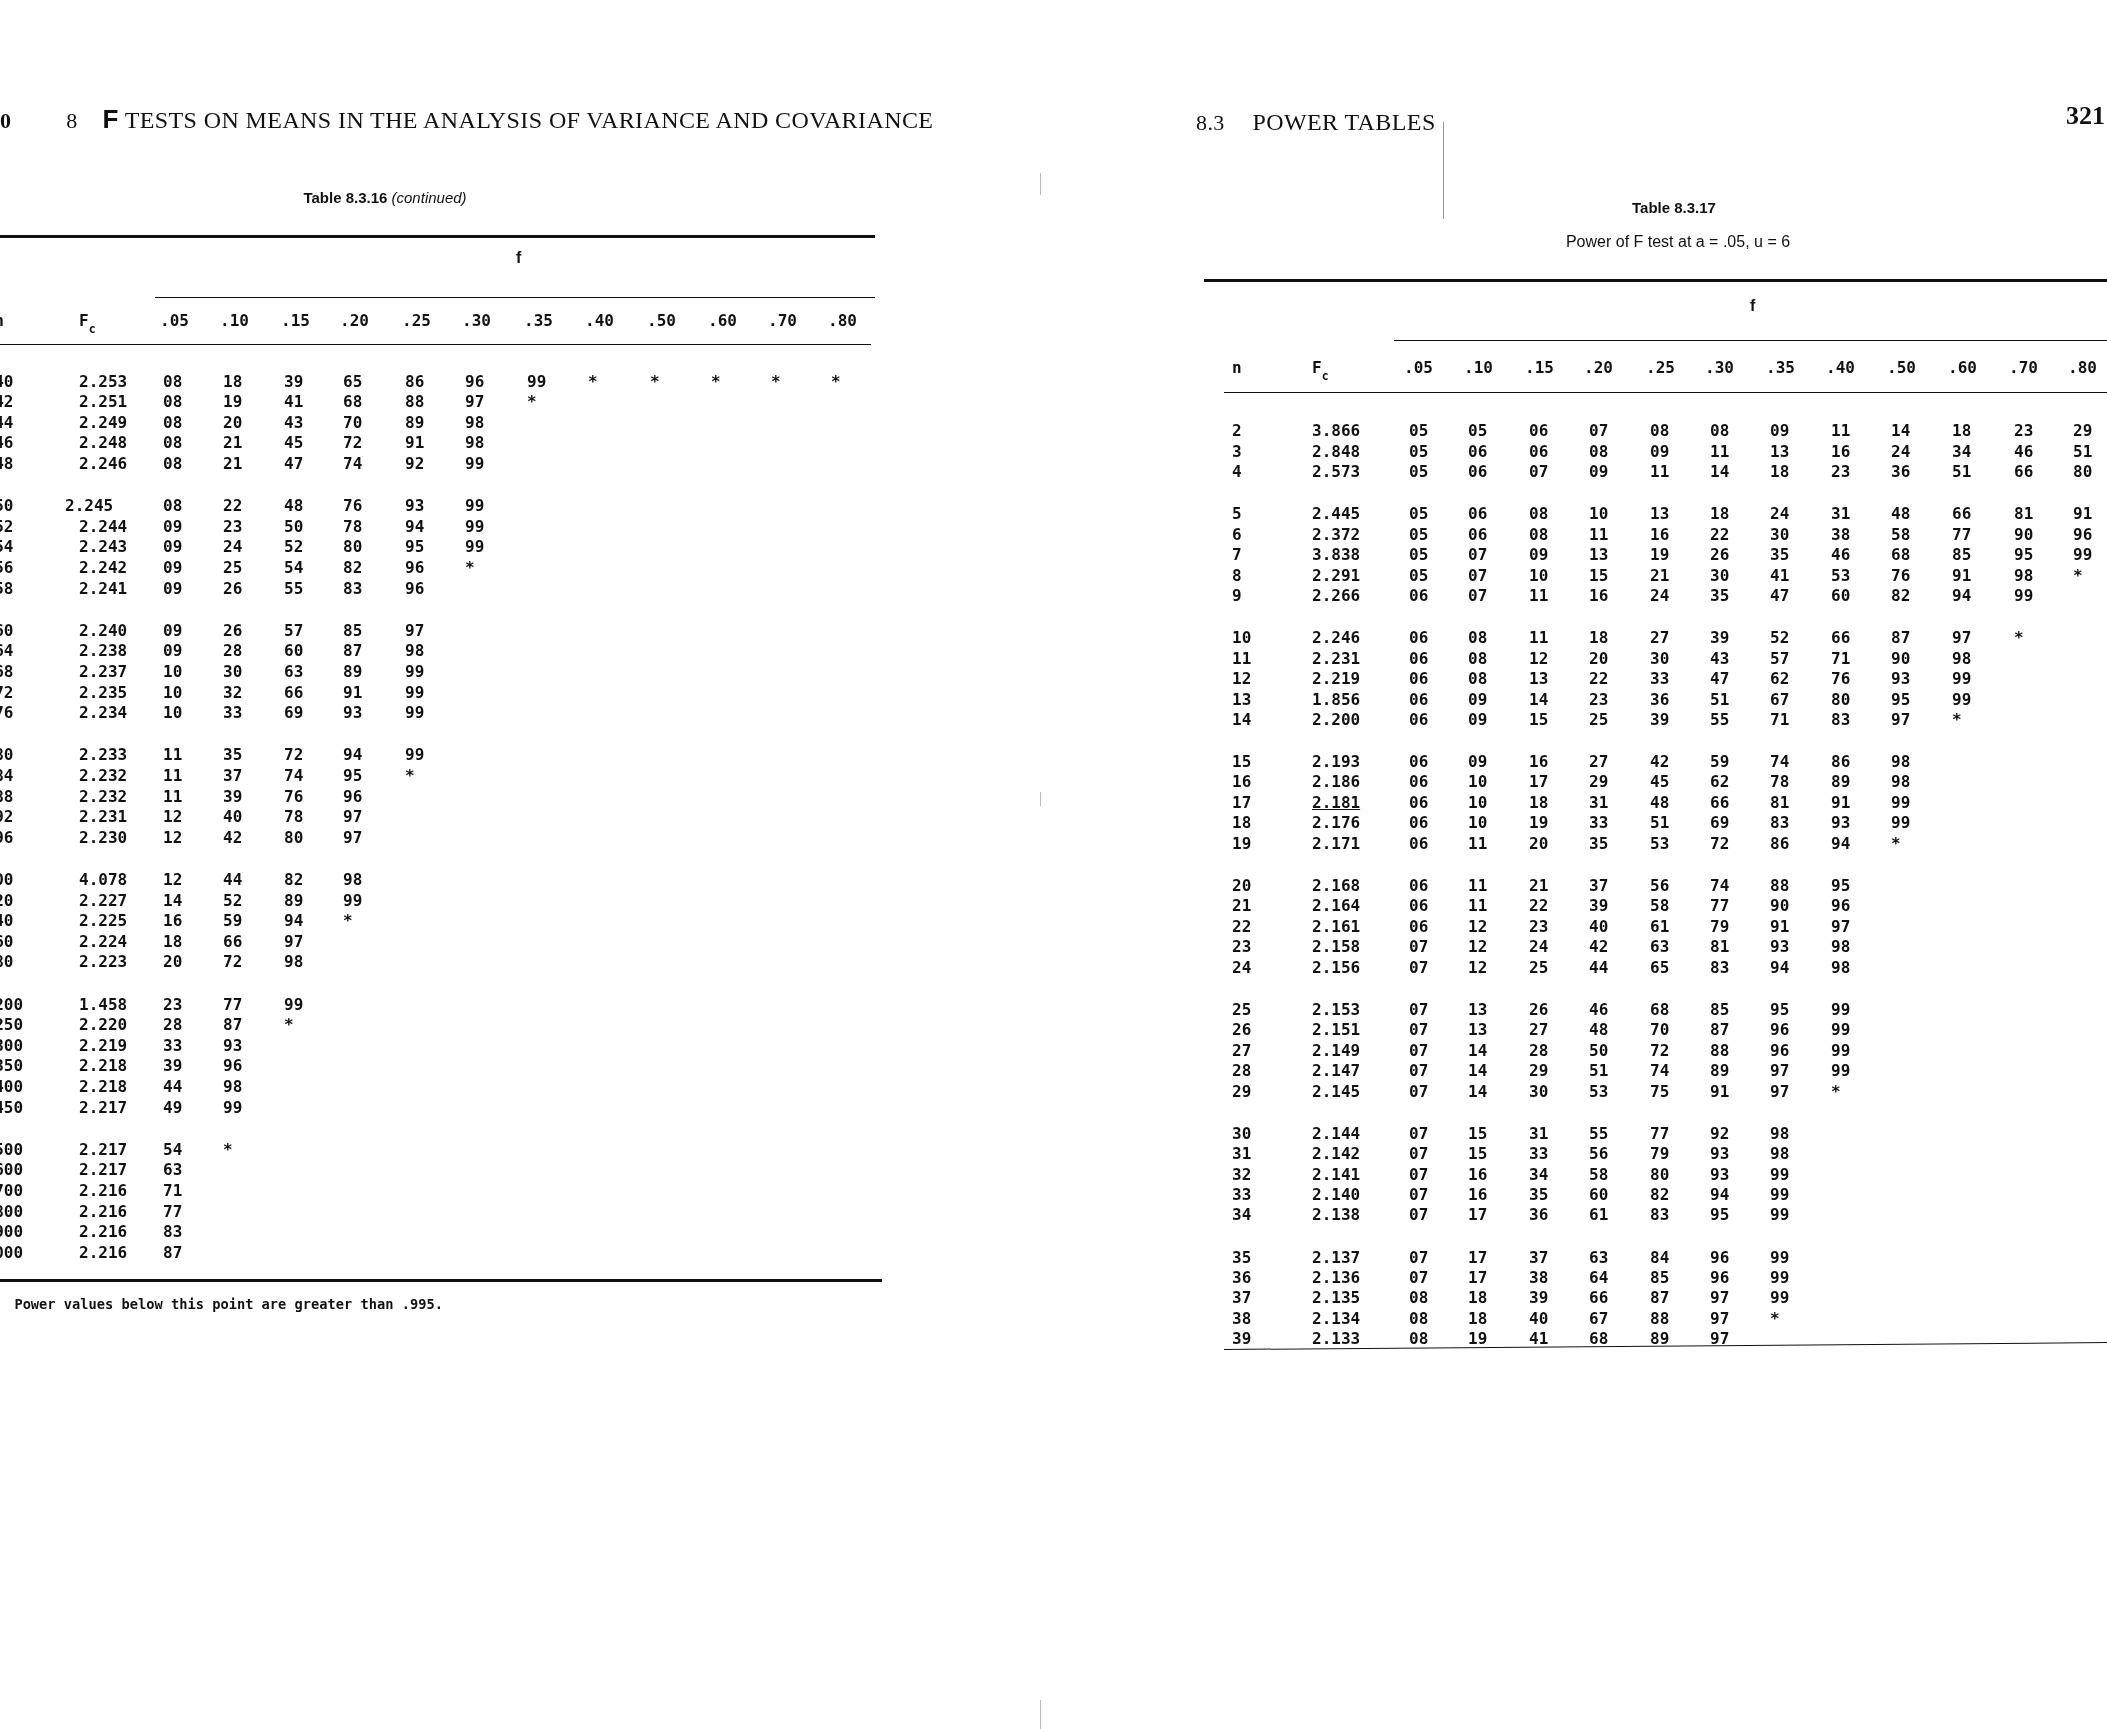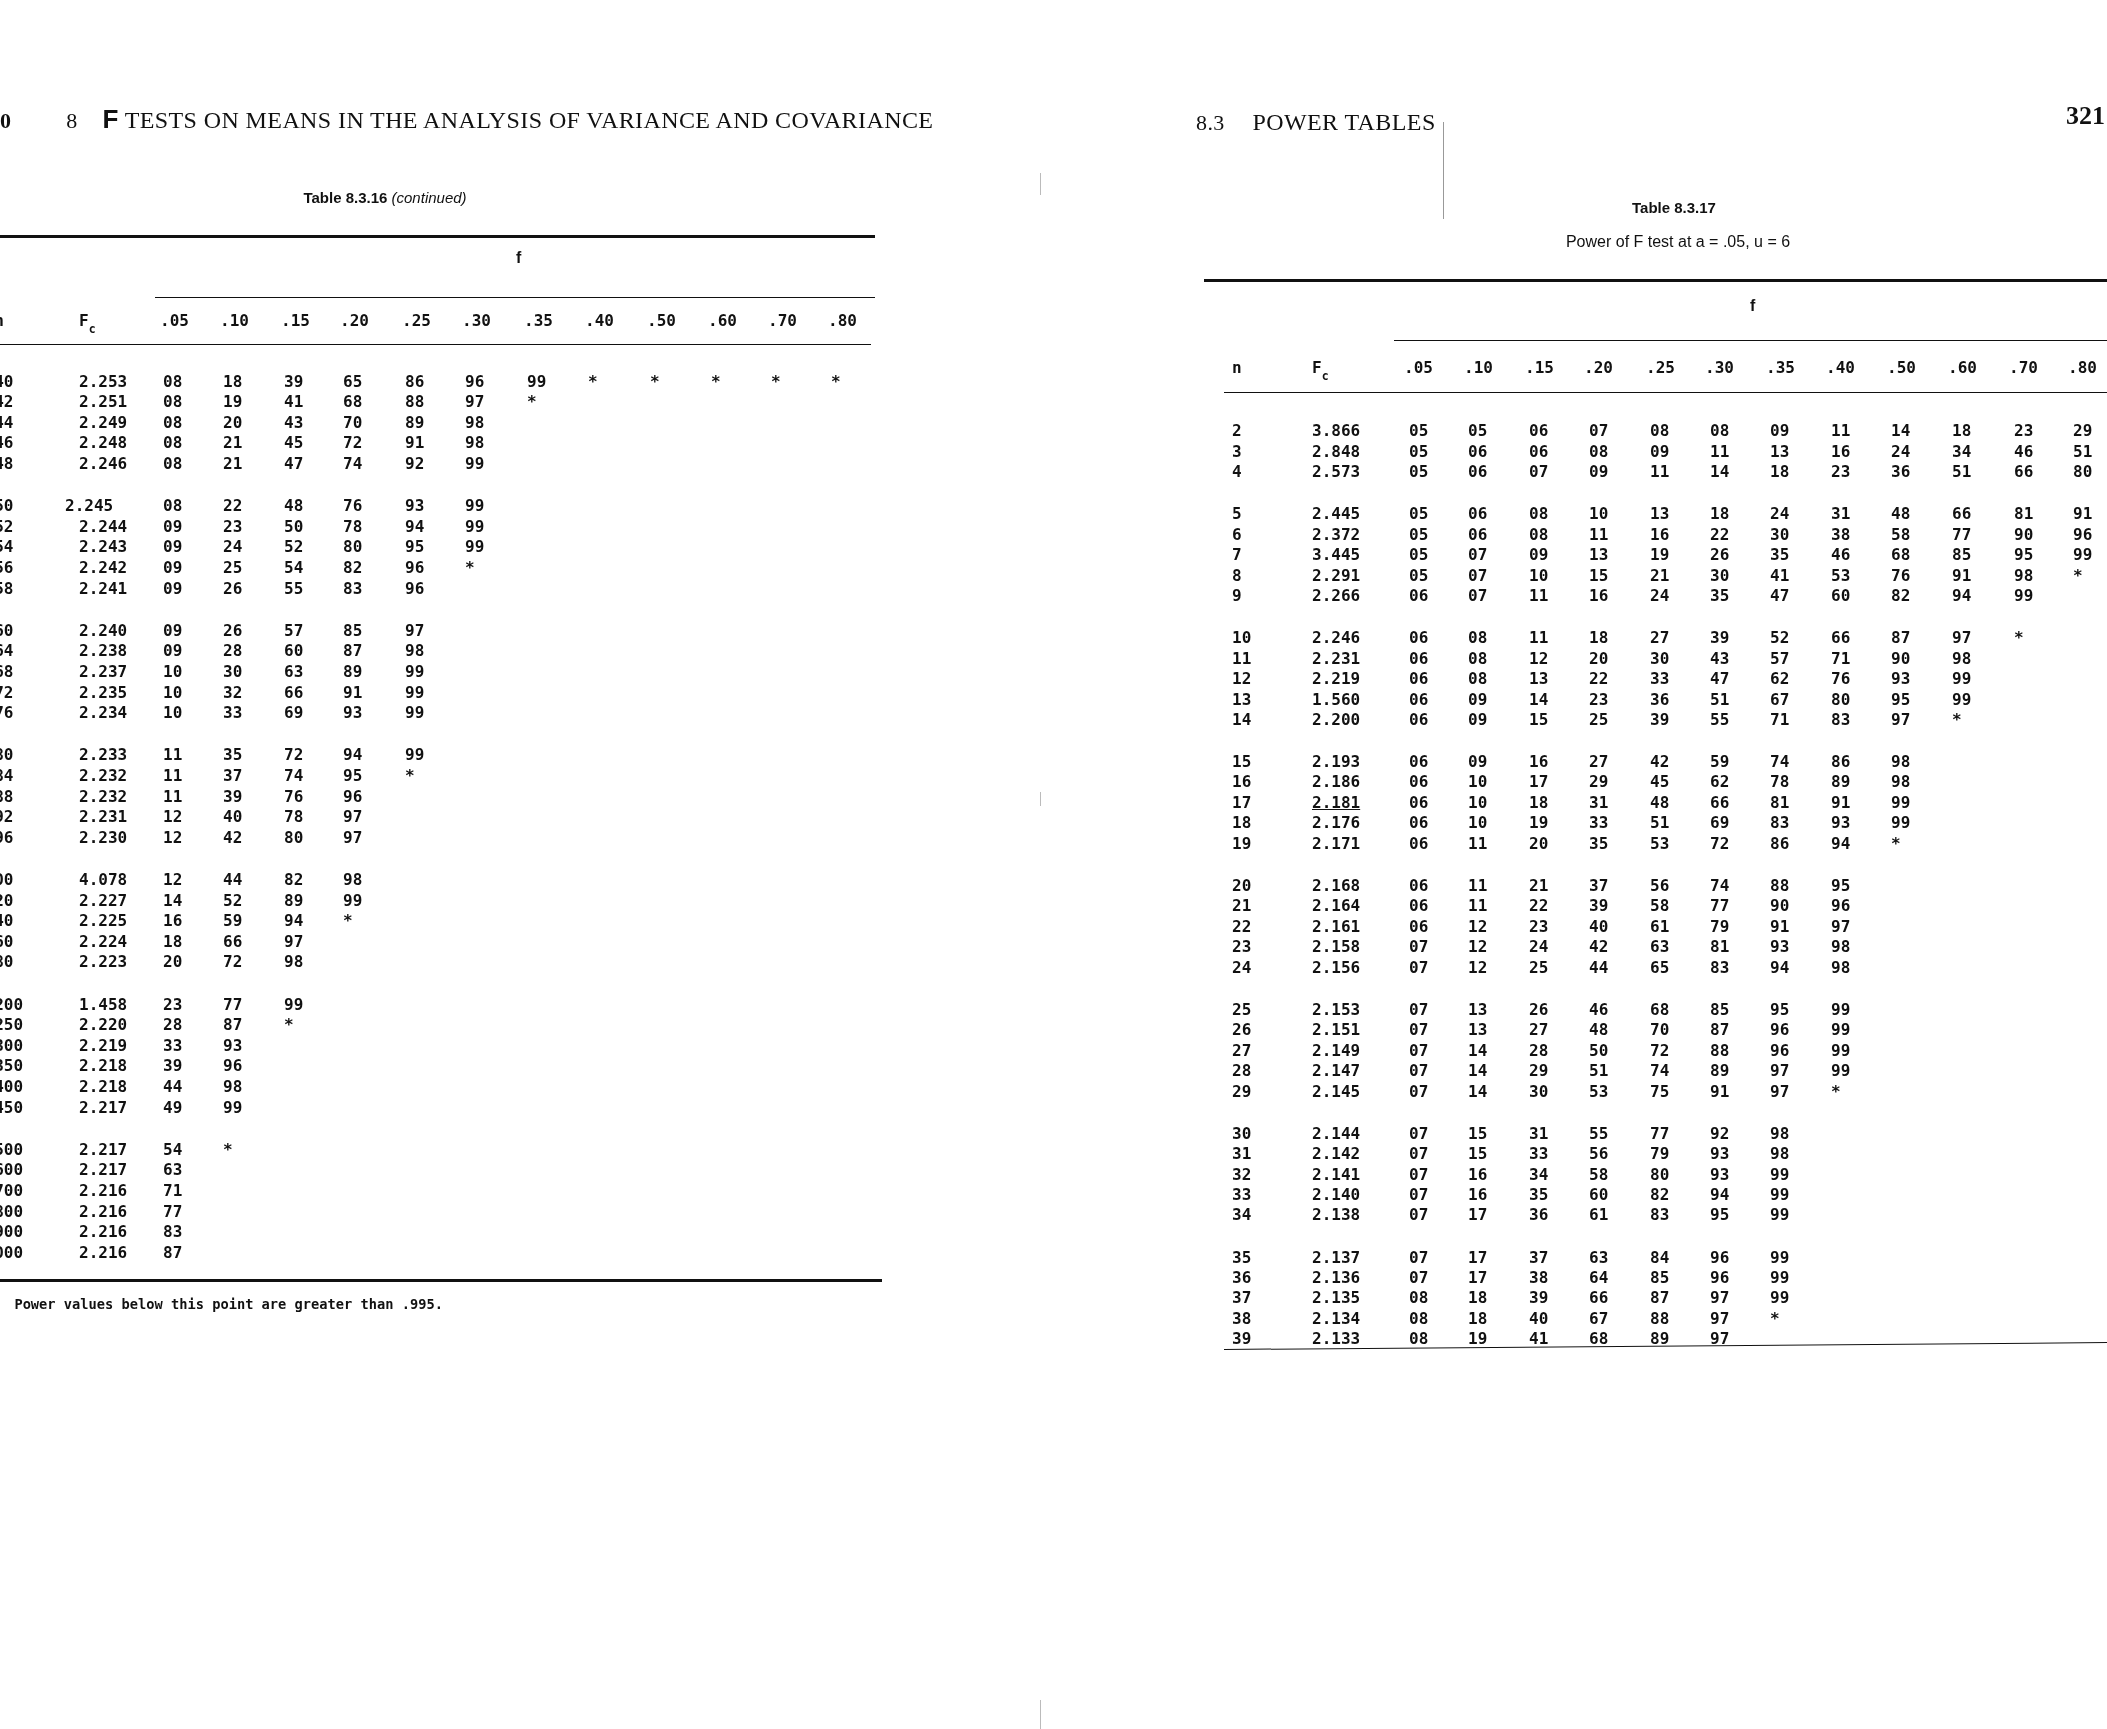--- a/index.html
+++ b/index.html
@@ -399,21 +399,21 @@
       <div class="abs mono cell" style="left: 1589px; top: 525px;">11</div>
       <div class="abs mono cell" style="left: 1650px; top: 525px;">16</div>
       <div class="abs mono cell" style="left: 1710px; top: 525px;">22</div>
       <div class="abs mono cell" style="left: 1770px; top: 525px;">30</div>
       <div class="abs mono cell" style="left: 1831px; top: 525px;">38</div>
       <div class="abs mono cell" style="left: 1891px; top: 525px;">58</div>
       <div class="abs mono cell" style="left: 1952px; top: 525px;">77</div>
       <div class="abs mono cell" style="left: 2014px; top: 525px;">90</div>
       <div class="abs mono cell" style="left: 2073px; top: 525px;">96</div>
       <div class="abs mono cell" style="left: 1232px; top: 545px;">7</div>
-      <div class="abs mono cell" style="left: 1312px; top: 545px;">3.445</div>
+      <div class="abs mono cell" style="left: 1312px; top: 545px;">3.838</div>
       <div class="abs mono cell" style="left: 1409px; top: 545px;">05</div>
       <div class="abs mono cell" style="left: 1468px; top: 545px;">07</div>
       <div class="abs mono cell" style="left: 1529px; top: 545px;">09</div>
       <div class="abs mono cell" style="left: 1589px; top: 545px;">13</div>
       <div class="abs mono cell" style="left: 1650px; top: 545px;">19</div>
       <div class="abs mono cell" style="left: 1710px; top: 545px;">26</div>
       <div class="abs mono cell" style="left: 1770px; top: 545px;">35</div>
       <div class="abs mono cell" style="left: 1831px; top: 545px;">46</div>
       <div class="abs mono cell" style="left: 1891px; top: 545px;">68</div>
       <div class="abs mono cell" style="left: 1952px; top: 545px;">85</div>
@@ -477,21 +477,21 @@
       <div class="abs mono cell" style="left: 1468px; top: 669px;">08</div>
       <div class="abs mono cell" style="left: 1529px; top: 669px;">13</div>
       <div class="abs mono cell" style="left: 1589px; top: 669px;">22</div>
       <div class="abs mono cell" style="left: 1650px; top: 669px;">33</div>
       <div class="abs mono cell" style="left: 1710px; top: 669px;">47</div>
       <div class="abs mono cell" style="left: 1770px; top: 669px;">62</div>
       <div class="abs mono cell" style="left: 1831px; top: 669px;">76</div>
       <div class="abs mono cell" style="left: 1891px; top: 669px;">93</div>
       <div class="abs mono cell" style="left: 1952px; top: 669px;">99</div>
       <div class="abs mono cell" style="left: 1232px; top: 690px;">13</div>
-      <div class="abs mono cell" style="left: 1312px; top: 690px;">1.560</div>
+      <div class="abs mono cell" style="left: 1312px; top: 690px;">1.856</div>
       <div class="abs mono cell" style="left: 1409px; top: 690px;">06</div>
       <div class="abs mono cell" style="left: 1468px; top: 690px;">09</div>
       <div class="abs mono cell" style="left: 1529px; top: 690px;">14</div>
       <div class="abs mono cell" style="left: 1589px; top: 690px;">23</div>
       <div class="abs mono cell" style="left: 1650px; top: 690px;">36</div>
       <div class="abs mono cell" style="left: 1710px; top: 690px;">51</div>
       <div class="abs mono cell" style="left: 1770px; top: 690px;">67</div>
       <div class="abs mono cell" style="left: 1831px; top: 690px;">80</div>
       <div class="abs mono cell" style="left: 1891px; top: 690px;">95</div>
       <div class="abs mono cell" style="left: 1952px; top: 690px;">99</div>

